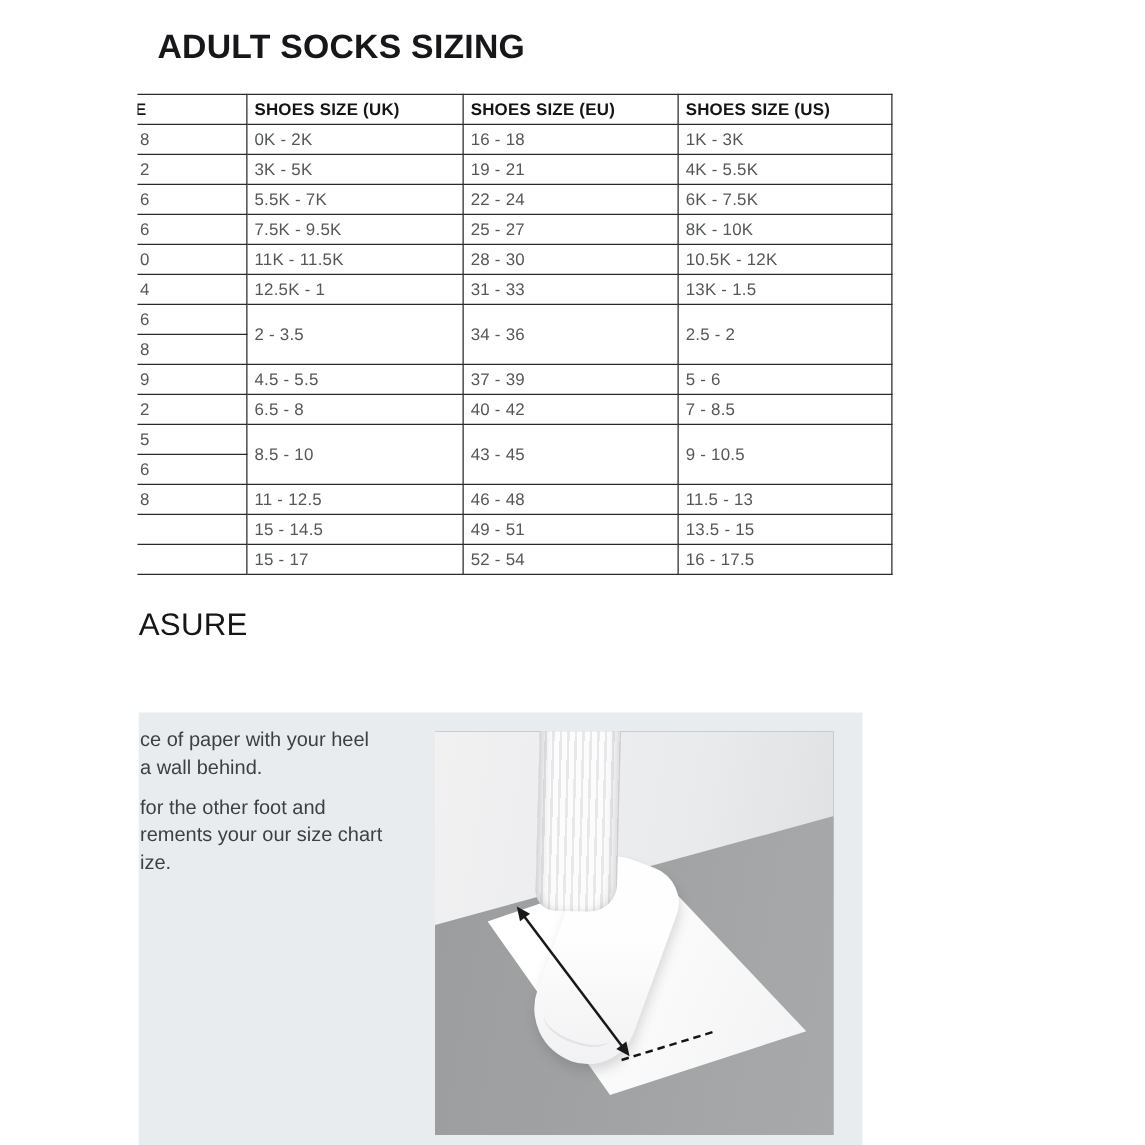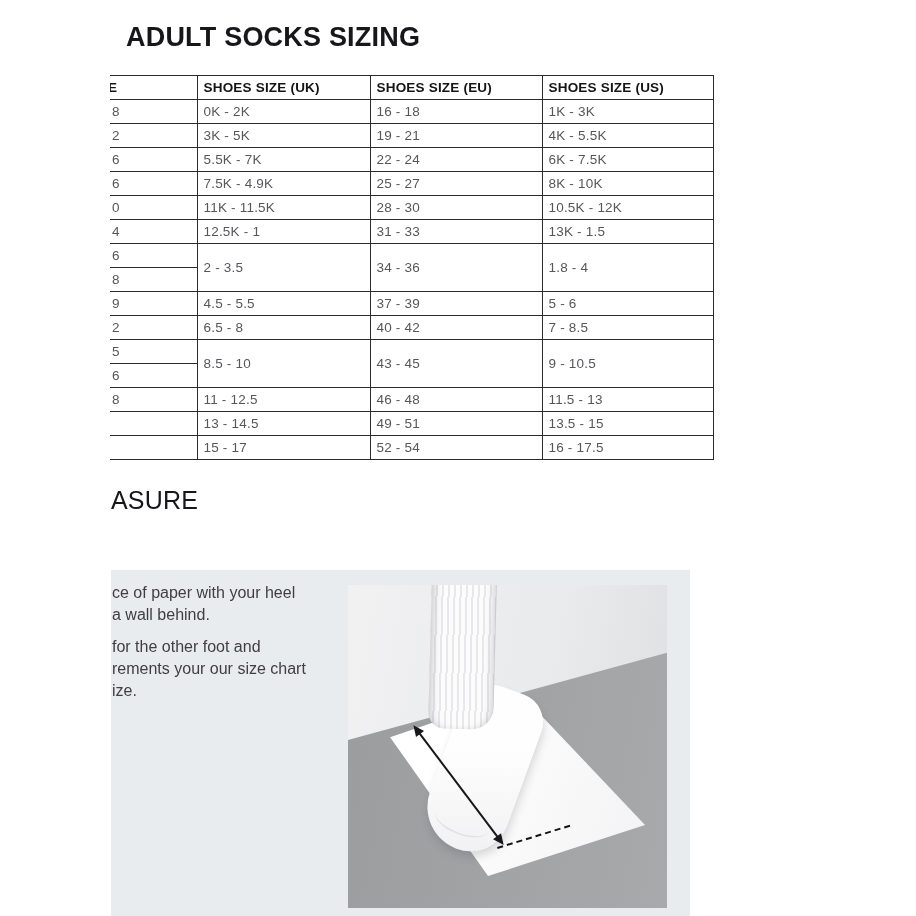--- a/index.html
+++ b/index.html
@@ -133,41 +133,41 @@
           <td>4K - 5.5K</td>
         </tr>
         <tr>
           <td>6</td>
           <td>5.5K - 7K</td>
           <td>22 - 24</td>
           <td>6K - 7.5K</td>
         </tr>
         <tr>
           <td>6</td>
-          <td>7.5K - 4.9K</td>
+          <td>7.5K - 9.5K</td>
           <td>25 - 27</td>
           <td>8K - 10K</td>
         </tr>
         <tr>
           <td>0</td>
           <td>11K - 11.5K</td>
           <td>28 - 30</td>
           <td>10.5K - 12K</td>
         </tr>
         <tr>
           <td>4</td>
           <td>12.5K - 1</td>
           <td>31 - 33</td>
           <td>13K - 1.5</td>
         </tr>
         <tr>
           <td>6</td>
           <td rowspan="2">2 - 3.5</td>
           <td rowspan="2">34 - 36</td>
-          <td rowspan="2">1.8 - 4</td>
+          <td rowspan="2">2.5 - 2</td>
         </tr>
         <tr>
           <td>8</td>
         </tr>
         <tr>
           <td>9</td>
           <td>4.5 - 5.5</td>
           <td>37 - 39</td>
           <td>5 - 6</td>
         </tr>
@@ -187,21 +187,21 @@
           <td>6</td>
         </tr>
         <tr>
           <td>8</td>
           <td>11 - 12.5</td>
           <td>46 - 48</td>
           <td>11.5 - 13</td>
         </tr>
         <tr>
           <td></td>
-          <td>13 - 14.5</td>
+          <td>15 - 14.5</td>
           <td>49 - 51</td>
           <td>13.5 - 15</td>
         </tr>
         <tr>
           <td></td>
           <td>15 - 17</td>
           <td>52 - 54</td>
           <td>16 - 17.5</td>
         </tr>
       </tbody>

